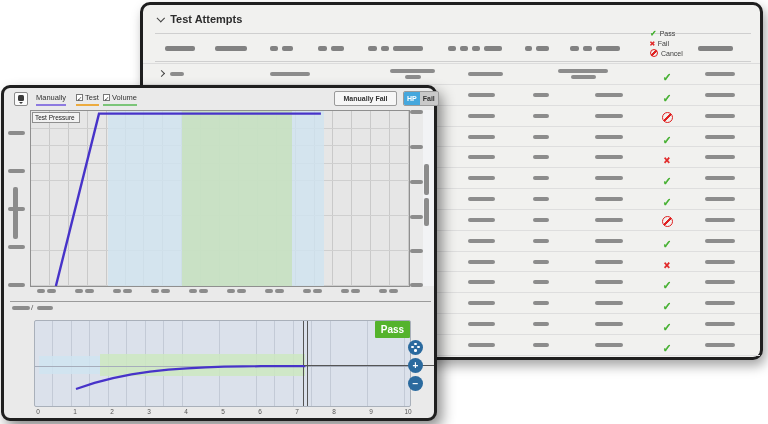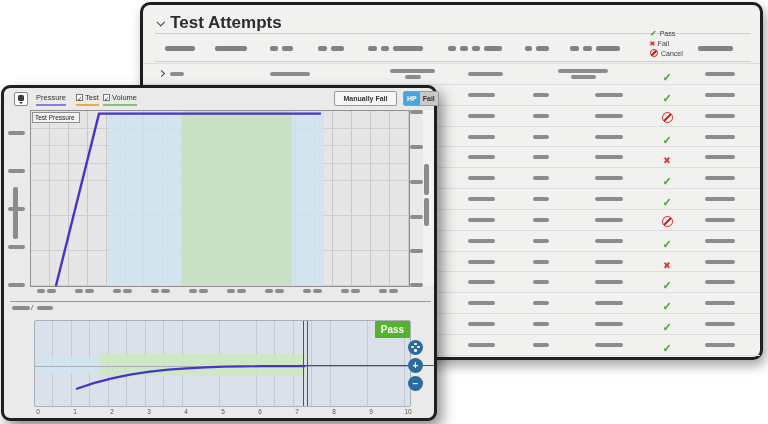--- a/index.html
+++ b/index.html
@@ -11,21 +11,21 @@
   .front{left:1px;top:85px;width:436px;height:336px;border-radius:9px;background:#eaeaea;
          box-shadow:5px 7px 14px rgba(0,0,0,.45);z-index:5;}
   .bar{position:absolute;height:4px;border-radius:2px;background:#8c8c8c;}
   .hbar{height:5px;background:#828282;}
   .sep{position:absolute;left:12px;width:596px;height:1px;background:#cfcfcf;}
   
   .bp-header{position:absolute;left:14px;top:8px;display:flex;align-items:center;gap:7px;cursor:pointer;}
   .chev{display:inline-block;border:solid #444;border-width:0 1.6px 1.6px 0;padding:2.6px;}
   .chev.down{transform:rotate(45deg) translateY(-1px);}
   .chev.right{border-width:0 1.3px 1.3px 0;padding:2px;transform:rotate(-45deg);}
-  .bp-title{font-size:17px;font-weight:bold;color:#2d2d2d;}
+  .bp-title{font-size:11px;font-weight:bold;color:#2d2d2d;}
   
   #legend{position:absolute;left:507px;top:23px;}
   .lg-row{display:flex;align-items:center;gap:3px;height:10px;font-size:7px;color:#3c3c3c;}
   
   .st{font-weight:bold;-webkit-text-stroke:.5px currentColor;}
   .st-pass{color:#3fae2a;font-size:11px;}
   .st-fail{color:#e02020;font-size:10px;}
   .st-cancel{display:inline-block;width:9px;height:9px;border:1.8px solid #e02020;border-radius:50%;
      background:linear-gradient(to bottom right,transparent 40%,#e02020 40%,#e02020 60%,transparent 60%);}
   .lg-row .st-pass{font-size:8px;} .lg-row .st-fail{font-size:8px;}
@@ -276,21 +276,21 @@
     </div>
 </div>
 
 <div class="panel front">
 
   <button class="dd-btn">
     <span class="dd-dot"></span>
     <span class="dd-caret"></span>
   </button>
   <span class="series-lbl u-pressure">
-    <span>Pressure</span>
+    <span>Manually</span>
   </span>
   <span class="series-lbl u-rate">
     <span class="cbx">✓</span>
     <span>Test</span>
   </span>
   <span class="series-lbl u-volume">
     <span class="cbx">✓</span>
     <span>Volume</span>
   </span>
   <button class="mf-btn">Manually Fail</button>

